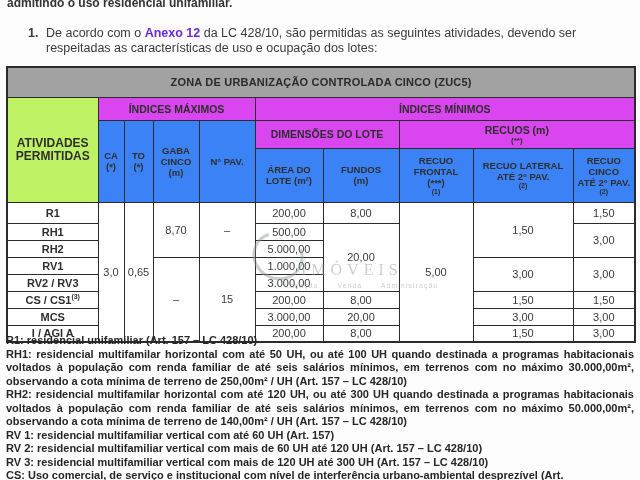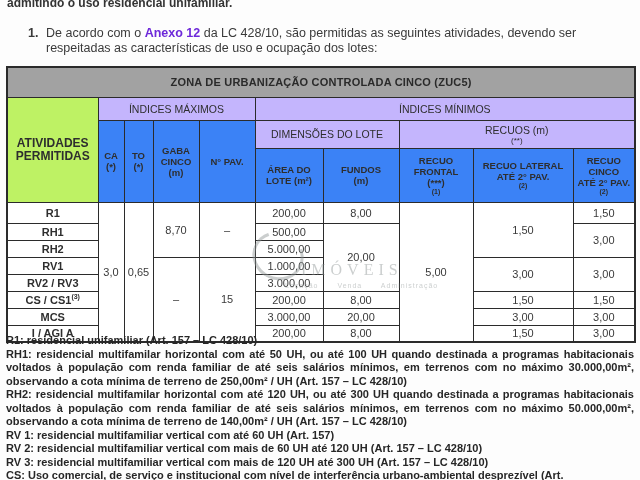--- a/index.html
+++ b/index.html
@@ -25,21 +25,21 @@
     border-collapse:collapse;table-layout:fixed;
     border:2px solid #2b2b2b;
   }
   table.zuc td{
     border:1px solid #2b2b2b;text-align:center;vertical-align:middle;
     padding:0 1px;overflow:hidden;
   }
   tr.t-title{height:30px;}
   tr.t-title td{background:#a2a2a2;font-weight:bold;font-size:11px;color:#2a2a2a;letter-spacing:.2px;}
   tr.t-band{height:23px;}
-  td.band{background:#c4b5fd;font-weight:normal;font-size:10.5px;margin-left:20px;}
+  td.band{background:#d946ef;font-weight:bold;font-size:10.5px;margin-left:20px;}
   tr.t-band2{height:28px;}
   tr.t-leaf{height:54px;}
   td.leaf{background:#3b82f6;font-weight:bold;font-size:9.5px;line-height:11px;}
   td.atividades{background:#bef264;font-weight:bold;font-size:12px;line-height:13px;}
   .ln{display:block;}
   .tiny{display:block;font-size:7px;line-height:8px;font-weight:bold;}
   tr.r1{height:21px;}
   tr.rdata{height:17px;}
   td.rowlabel{font-weight:bold;font-size:11px;background:#fff;}
   td.val{font-size:11px;color:#3a3a3a;background:#fff;}

